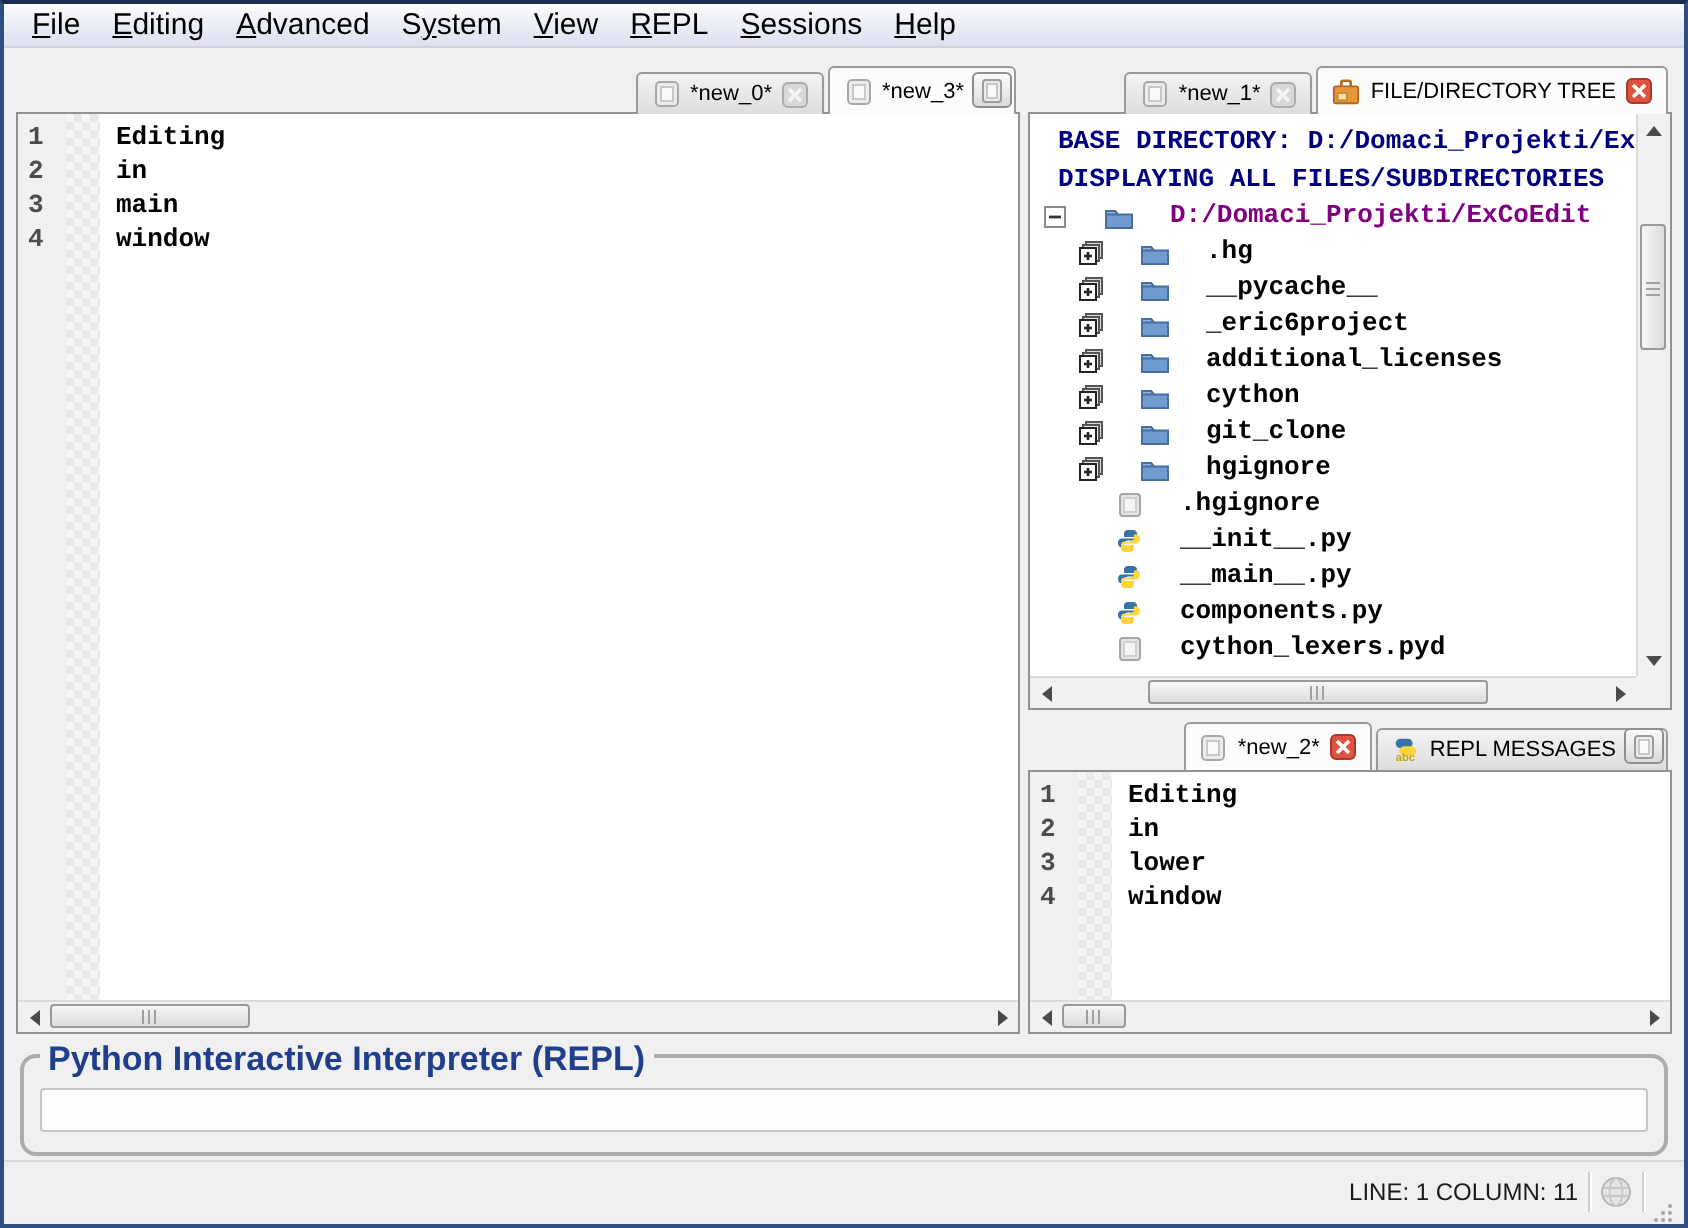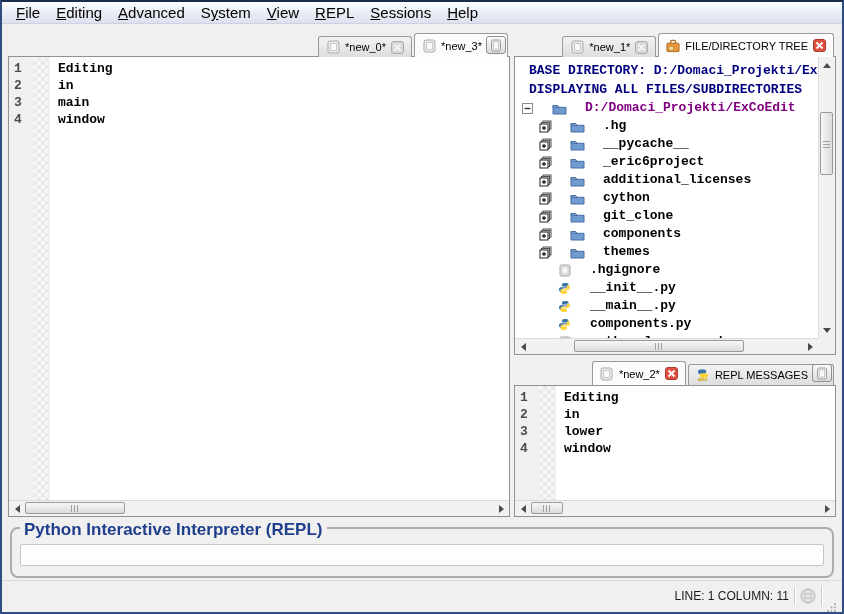--- a/index.html
+++ b/index.html
@@ -334,38 +334,21 @@
                 <rect x="1" y="4" width="8" height="8" fill="#fff" stroke="#222"></rect>
                 <path d="M3 8 H7 M5 6 V10" stroke="#222" stroke-width="1.3"></path>
               </svg>
             </span>
             <span class="ticn">
               <svg width="15" height="13" viewBox="0 0 15 13">
                 <path d="M1 3.5 h4.5 l1.5 1.8 H14 V12 H1 z" style="fill:#6f9bd1" stroke="#496fa0"></path>
                 <path d="M1 3.5 h4.5 l1.5 1.8 H1 z" fill="#8fb3dd" stroke="#496fa0"></path>
               </svg>
             </span>
-            <span>components</span>
-          </div>
-          <div class="trow folder">
-            <span class="texp">
-              <svg width="13" height="13" viewBox="0 0 13 13">
-                <rect x="4" y="1" width="8" height="8" fill="#dcdcdc" stroke="#555"></rect>
-                <rect x="2.5" y="2.5" width="8" height="8" fill="#eaeaea" stroke="#555"></rect>
-                <rect x="1" y="4" width="8" height="8" fill="#fff" stroke="#222"></rect>
-                <path d="M3 8 H7 M5 6 V10" stroke="#222" stroke-width="1.3"></path>
-              </svg>
-            </span>
-            <span class="ticn">
-              <svg width="15" height="13" viewBox="0 0 15 13">
-                <path d="M1 3.5 h4.5 l1.5 1.8 H14 V12 H1 z" style="fill:#6f9bd1" stroke="#496fa0"></path>
-                <path d="M1 3.5 h4.5 l1.5 1.8 H1 z" fill="#8fb3dd" stroke="#496fa0"></path>
-              </svg>
-            </span>
-            <span>themes</span>
+            <span>hgignore</span>
           </div>
           <div class="trow file">
             <span class="ticn">
               <svg width="12" height="13" viewBox="0 0 12 13">
                 <rect x="1" y="1" width="10" height="11" rx="1.5" fill="#e4e4e4" stroke="#a5a5a5"></rect>
                 <rect x="3" y="3" width="6" height="7" fill="#f5f5f5" stroke="#cfcfcf"></rect>
               </svg>
             </span>
             <span>.hgignore</span>
           </div>

